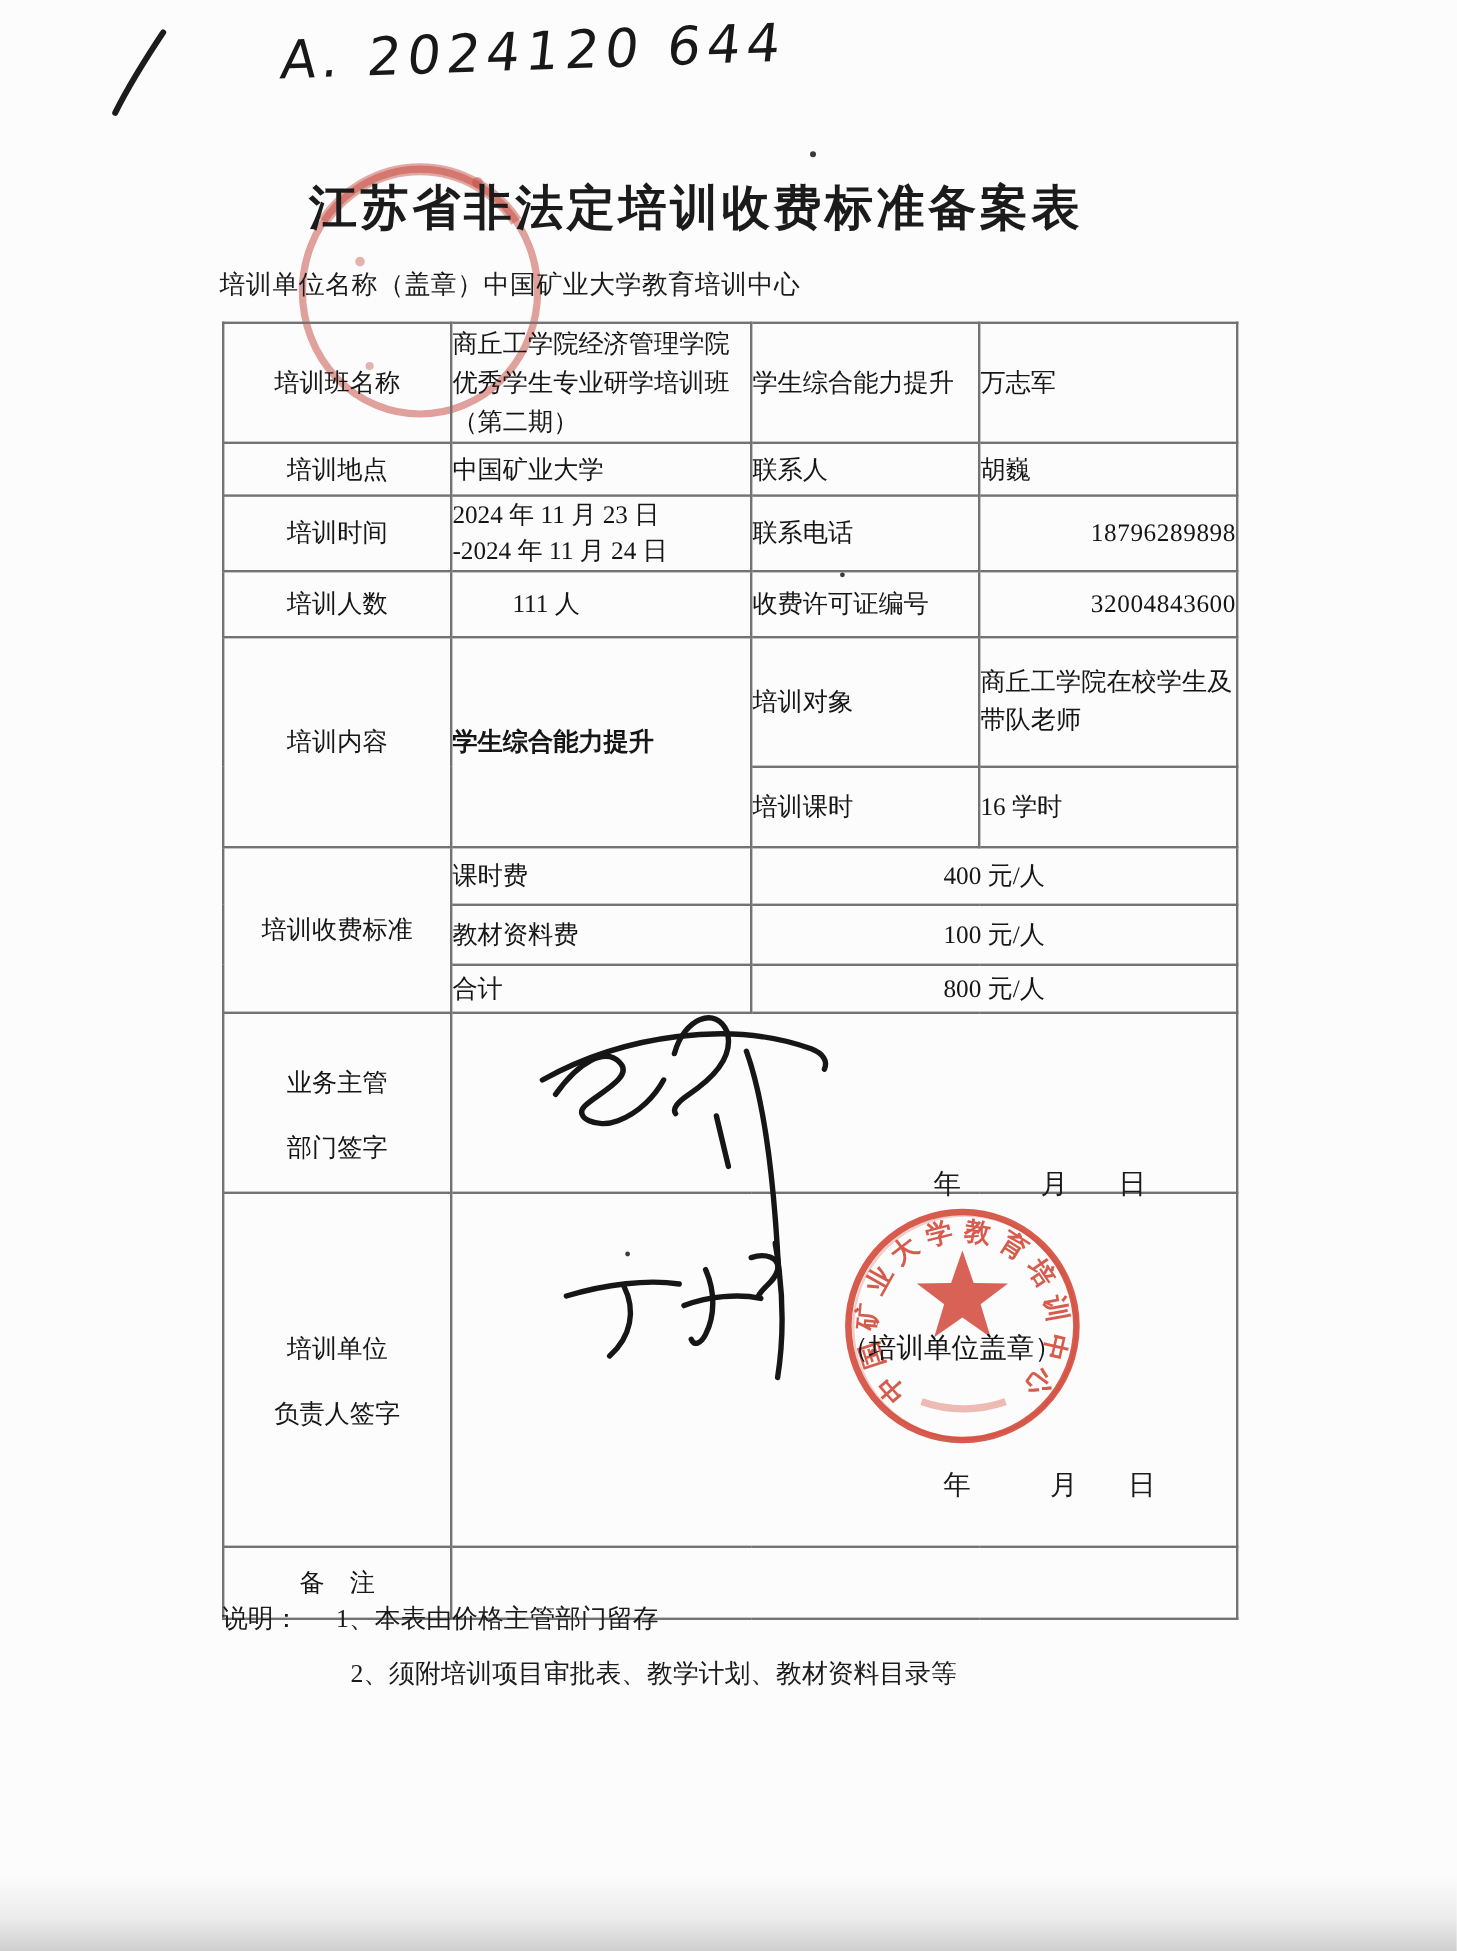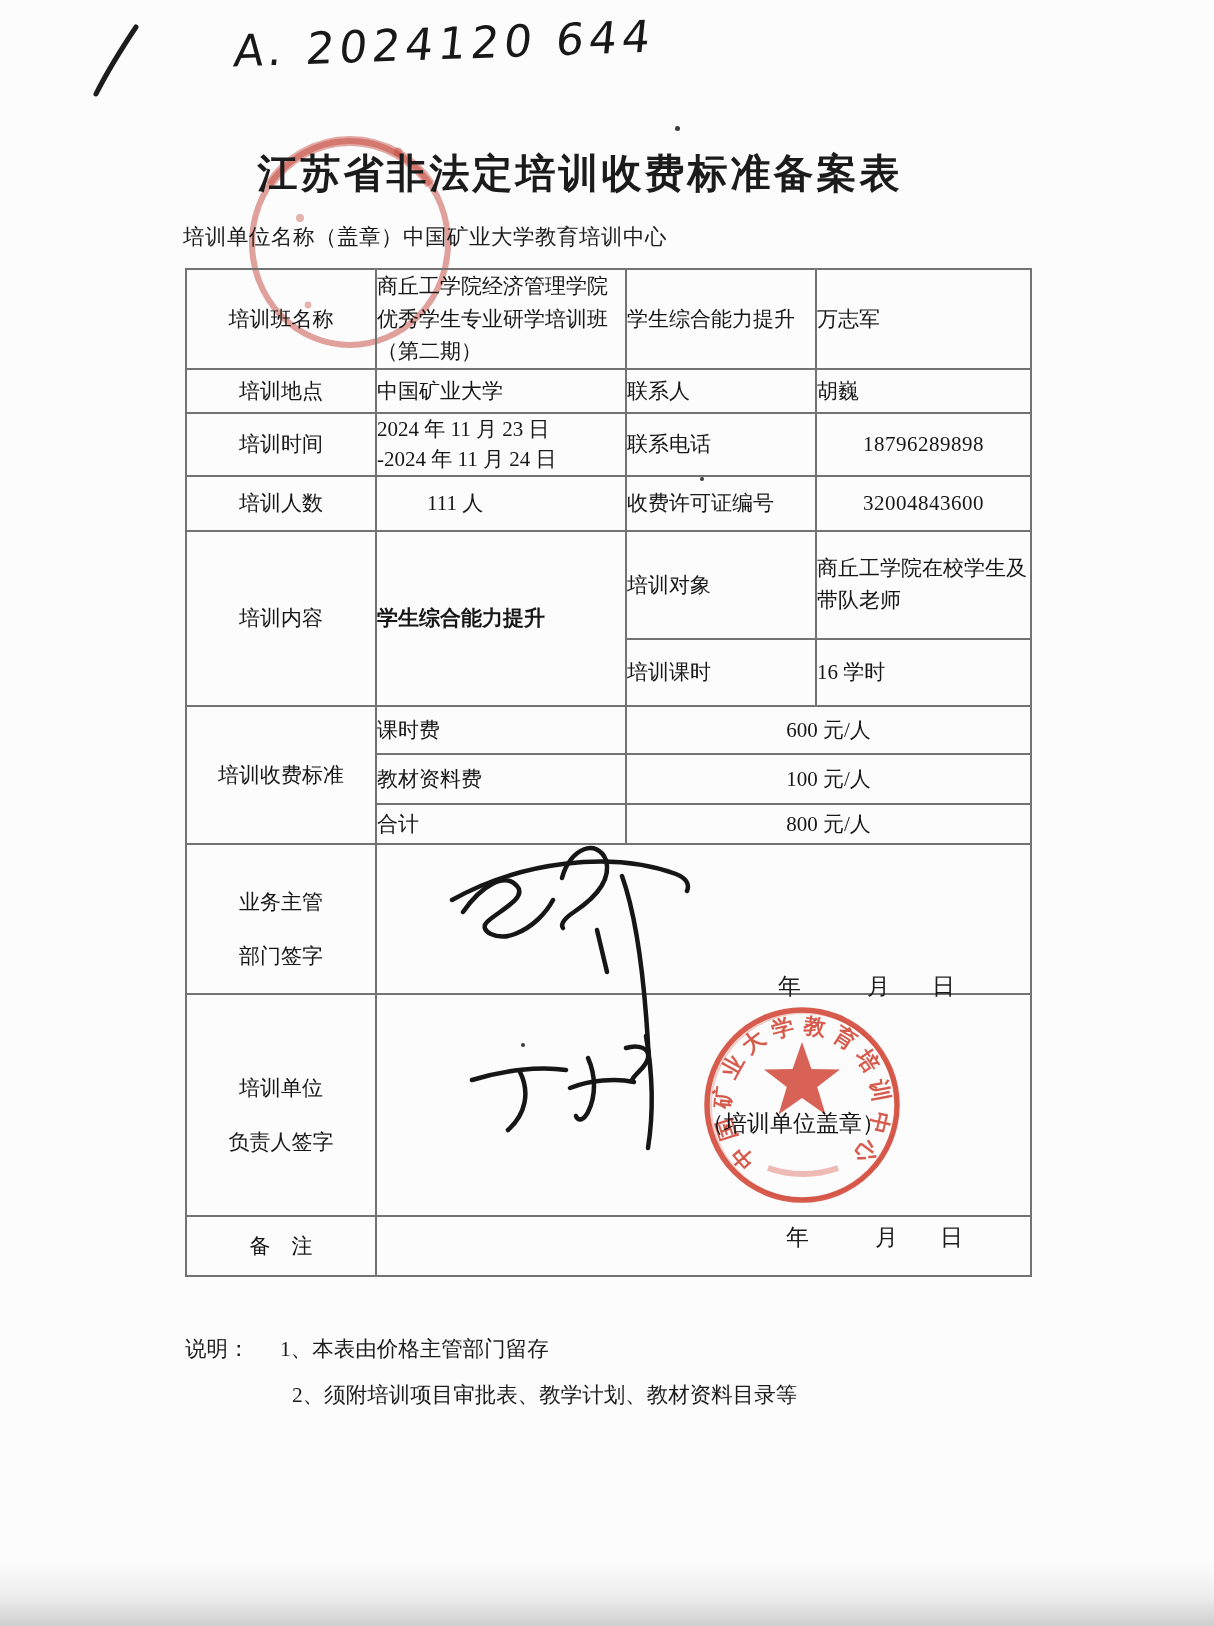--- a/index.html
+++ b/index.html
@@ -32,21 +32,21 @@
   table.form td{
     border:2px solid #737373;vertical-align:middle;
     padding:0;overflow:visible;
   }
   td.lbl{text-align:center;}
   td.lbl3{text-align:left;padding-left:14px;}
   td.ctr{text-align:left;}
   td.valL{text-align:left;padding-left:14px;margin-top:48px;}
   td.wrap9{padding:6px 42px 6px 14px;line-height:1.55;text-align:left;}
   td.wrap8{padding:4px 34px 4px 10px;line-height:1.5;text-align:left;}
-  td.num{ text-align:center;padding-left:10px;letter-spacing:.5px;}
+  td.num{ text-align:right;padding-left:10px;letter-spacing:.5px;}
   td.feeval{text-align:center;padding-right:212px;}
   .bold{font-weight:700;}
   .two-line{display:flex;flex-direction:column;align-items:center;gap:26px;margin-top:20px;}
   .time-lines div{line-height:1.45;}
   
   .date-group{font-size:23px;color:#1b1b1b;white-space:nowrap;}
   .date-group .y{margin-right:66px;}
   .date-group .m{margin-right:42px;}
   
   .stamp-caption{left:701px;top:1108px;font-size:23px;color:#141414;z-index:6;}
@@ -124,40 +124,40 @@
     <td class="lbl3">培训对象</td>
     <td class="wrap8">商丘工学院在校学生及带队老师</td>
   </tr>
   <tr style="height:67px">
     <td class="lbl3">培训课时</td>
     <td class="ctr">16 学时</td>
   </tr>
   <tr style="height:48px">
     <td class="lbl" rowspan="3">培训收费标准</td>
     <td class="valL">课时费</td>
-    <td class="feeval" colspan="2">600 元/人</td>
+    <td class="feeval" colspan="2">400 元/人</td>
   </tr>
   <tr style="height:50px">
     <td class="valL">教材资料费</td>
     <td class="feeval" colspan="2">100 元/人</td>
   </tr>
   <tr style="height:40px">
     <td class="valL">合计</td>
     <td class="feeval" colspan="2">800 元/人</td>
   </tr>
   <tr style="height:150px">
     <td class="lbl">
       <div class="two-line">
         <div>业务主管</div>
         <div>部门签字</div>
       </div>
     </td>
     <td colspan="3"></td>
   </tr>
-  <tr style="height:222px">
+  <tr style="height:295px">
     <td class="lbl">
       <div class="two-line">
         <div>培训单位</div>
         <div>负责人签字</div>
       </div>
     </td>
     <td colspan="3"></td>
   </tr>
   <tr style="height:60px">
     <td class="lbl">备　注</td>

